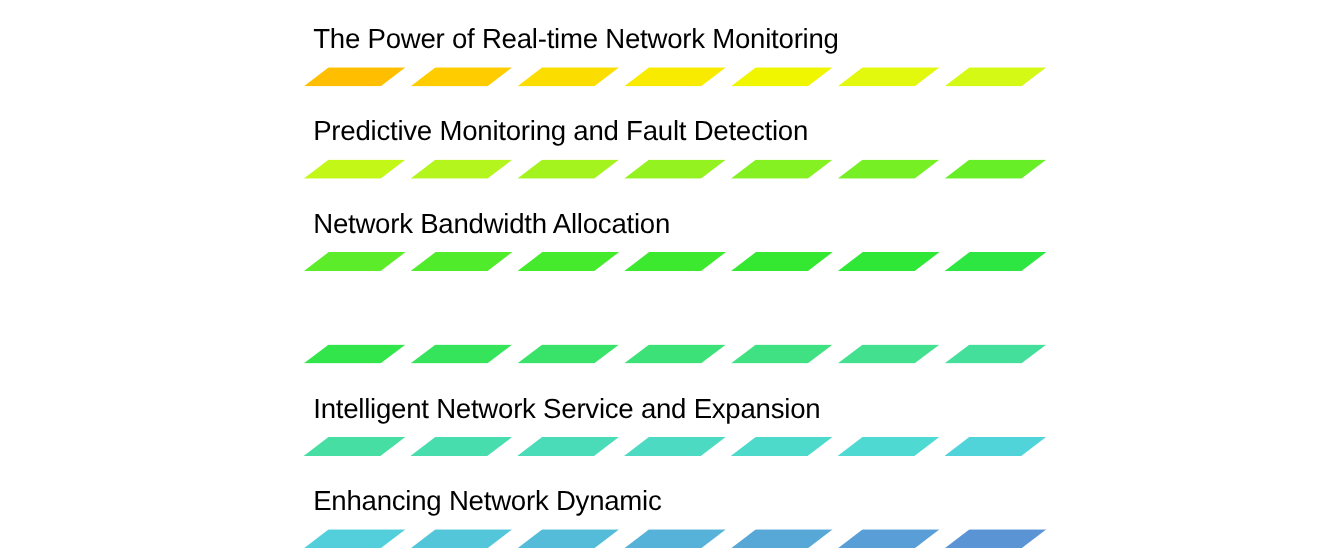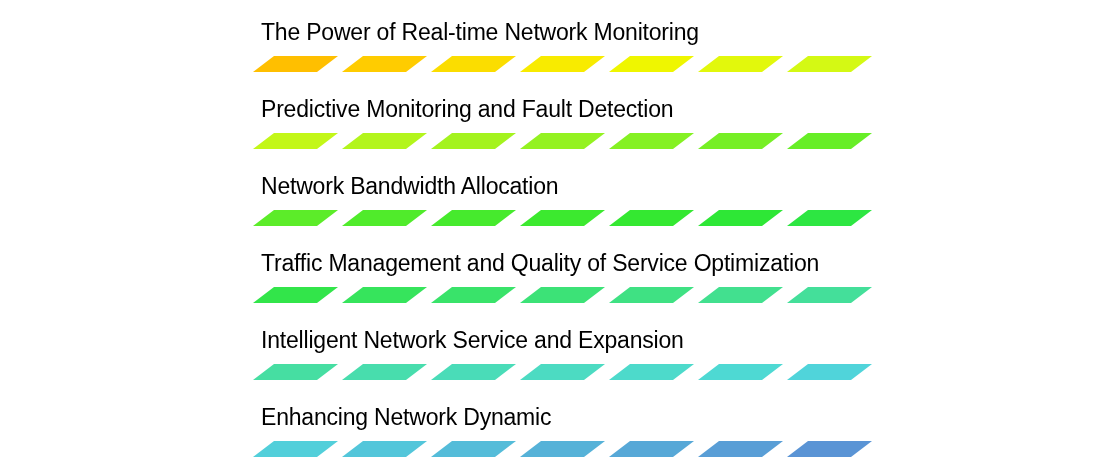--- a/index.html
+++ b/index.html
@@ -47,21 +47,20 @@
         <div class="para" style="left: 237px; background: rgb(92, 236, 41);"></div>
         <div class="para" style="left: 326px; background: rgb(80, 235, 43);"></div>
         <div class="para" style="left: 415px; background: rgb(70, 234, 45);"></div>
         <div class="para" style="left: 504px; background: rgb(60, 233, 47);"></div>
         <div class="para" style="left: 593px; background: rgb(52, 232, 49);"></div>
         <div class="para" style="left: 682px; background: rgb(46, 231, 54);"></div>
         <div class="para" style="left: 771px; background: rgb(45, 230, 66);"></div>
       </div>
   </div>
   <div class="section" style="top:231px">
-    <div class="title">Traffic Management and Quality of Service Optimization</div>
     <div class="bar-row">
         <div class="para" style="left: 237px; background: rgb(50, 229, 74);"></div>
         <div class="para" style="left: 326px; background: rgb(54, 228, 92);"></div>
         <div class="para" style="left: 415px; background: rgb(57, 227, 106);"></div>
         <div class="para" style="left: 504px; background: rgb(60, 226, 119);"></div>
         <div class="para" style="left: 593px; background: rgb(63, 225, 131);"></div>
         <div class="para" style="left: 682px; background: rgb(66, 224, 143);"></div>
         <div class="para" style="left: 771px; background: rgb(68, 223, 154);"></div>
       </div>
   </div>

